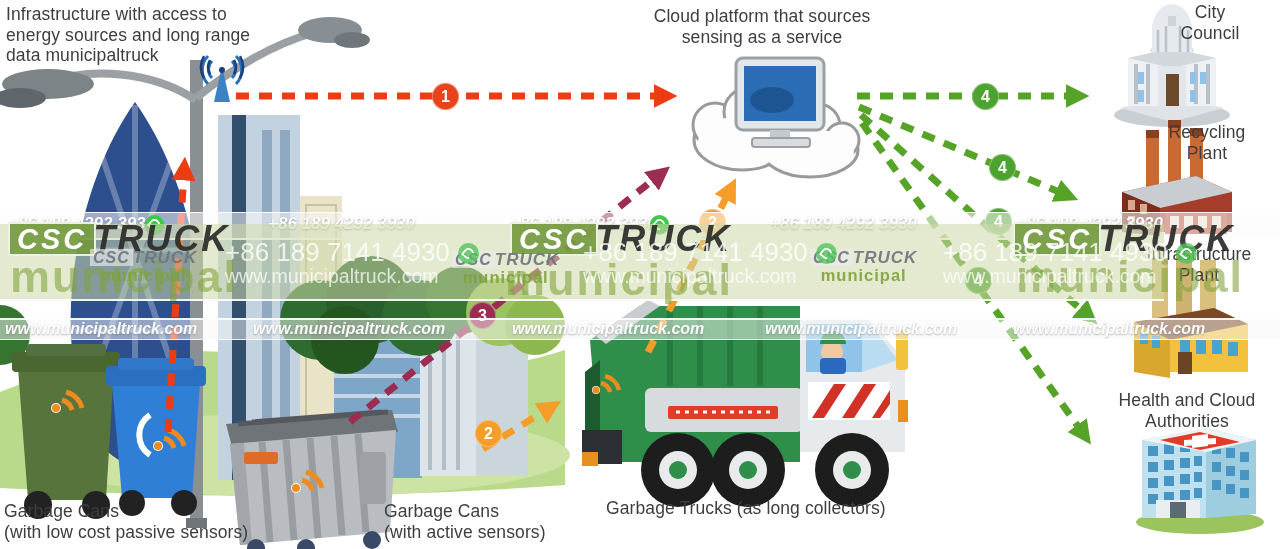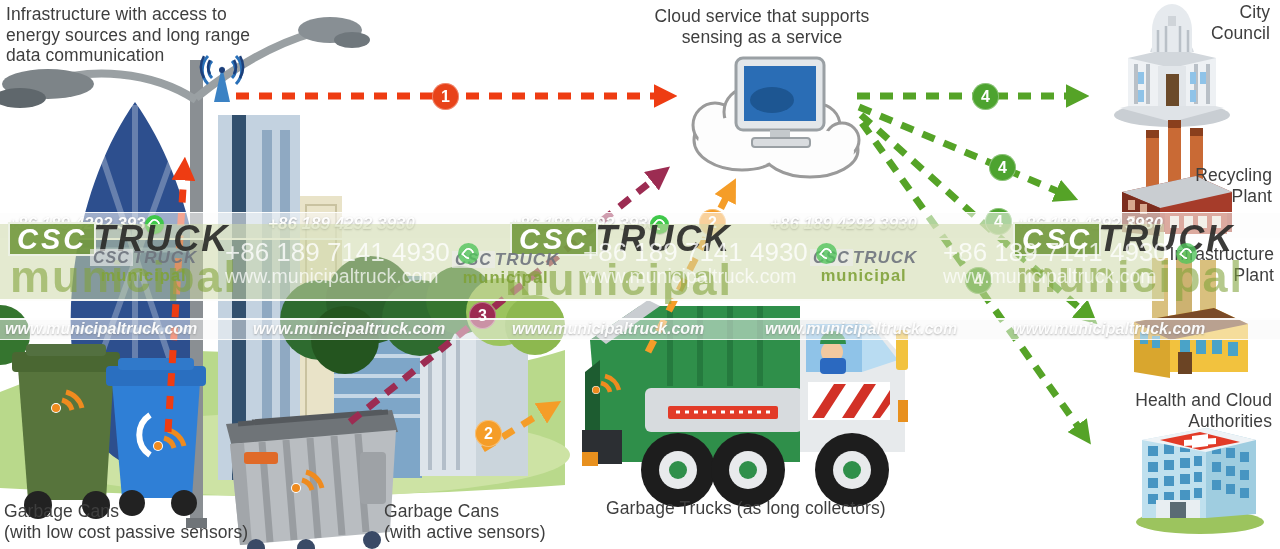--- a/index.html
+++ b/index.html
@@ -1,21 +1,21 @@
 <!DOCTYPE html>
 <html><head>
 <meta charset="utf-8">
 <style>
   html,body{margin:0;padding:0;background:#fff;}
   .stage{position:relative;width:1280px;height:549px;overflow:hidden;background:#ffffff;
          font-family:"Liberation Sans",sans-serif;}
   
   .lbl{position:absolute;color:#3e3e3e;font-size:17.5px;line-height:1.18;white-space:pre-line;
        font-weight:400;letter-spacing:.1px;z-index:10;}
-  .lbl.right{text-align:right;}
+  .lbl.right{text-align:center;}
   .lbl.center{text-align:center;}
   
   .badge{position:absolute;width:27px;height:27px;border-radius:50%;color:#fff;font-weight:bold;
          font-size:16px;display:flex;align-items:center;justify-content:center;z-index:22;
          box-shadow:0 0 0 1px rgba(255,255,255,.35) inset;}
   .badge-1{background:#e8431a;}
   .badge-2{background:#f59d28;}
   .badge-3{background:#9c2c52;}
   .badge-4{background:#4da32f;}
   svg{display:block;}
@@ -365,26 +365,26 @@
   <div class="badge badge-2" style="left:475px;top:420px;">2</div>
   <div class="badge badge-2" style="left:699px;top:209px;">2</div>
   <div class="badge badge-3" style="left:469px;top:302px;">3</div>
   <div class="badge badge-4" style="left:972px;top:83px;">4</div>
   <div class="badge badge-4" style="left:989px;top:154px;">4</div>
   <div class="badge badge-4" style="left:985px;top:208px;">4</div>
   <div class="badge badge-4" style="left:965px;top:267px;">4</div>
 
   <div class="lbl" style="left:6px;top:4px;width:300px;">Infrastructure with access to
 energy sources and long range
-data communication</div>
-  <div class="lbl center" style="left:612px;top:6px;width:300px;">Cloud service that supports
+data municipaltruck</div>
+  <div class="lbl center" style="left:612px;top:6px;width:300px;">Cloud platform that sources
 sensing as a service</div>
   <div class="lbl right" style="right:10px;top:2px;width:120px;">City
 Council</div>
-  <div class="lbl right" style="right:8px;top:122px;width:130px;margin-top:43px;">Recycling
+  <div class="lbl right" style="right:8px;top:122px;width:130px;">Recycling
 Plant</div>
   <div class="lbl right" style="right:6px;top:244px;width:150px;">Infrastructure
 Plant</div>
   <div class="lbl right" style="right:8px;top:390px;width:170px;">Health and Cloud
 Authorities</div>
   <div class="lbl" style="left:4px;top:501px;width:280px;">Garbage Cans
 (with low cost passive sensors)</div>
   <div class="lbl" style="left:384px;top:501px;width:220px;">Garbage Cans
 (with active sensors)</div>
   <div class="lbl" style="left:606px;top:498px;width:330px;">Garbage Trucks (as long collectors)</div>

